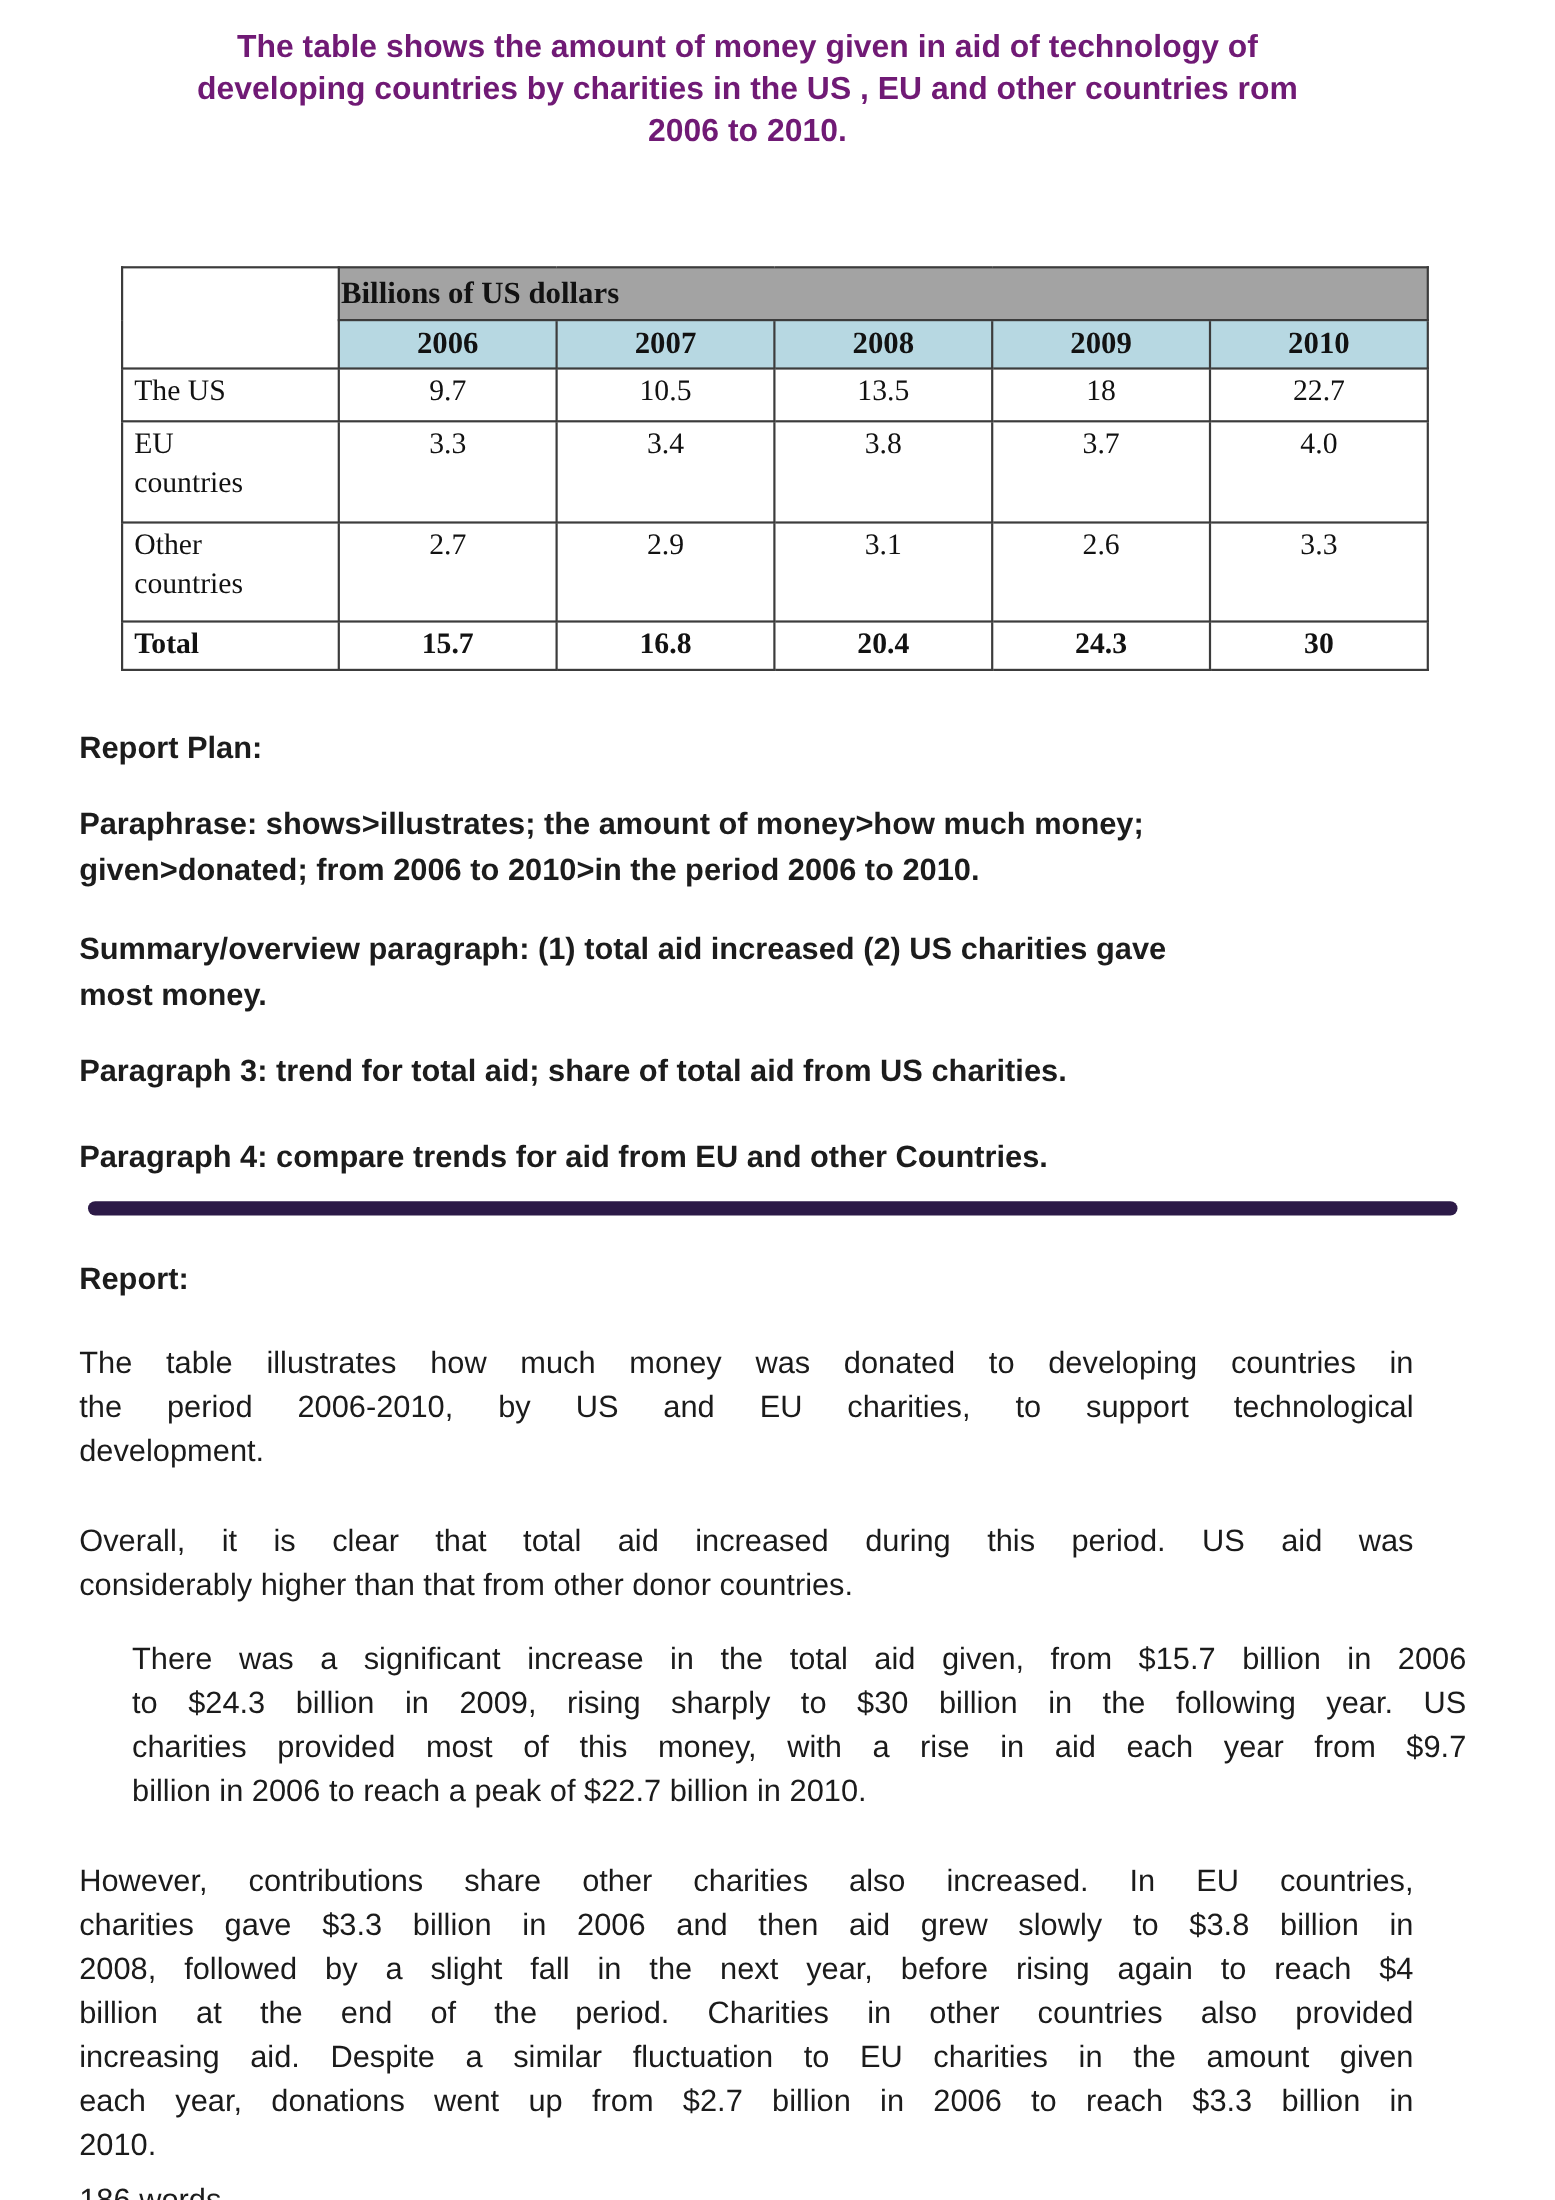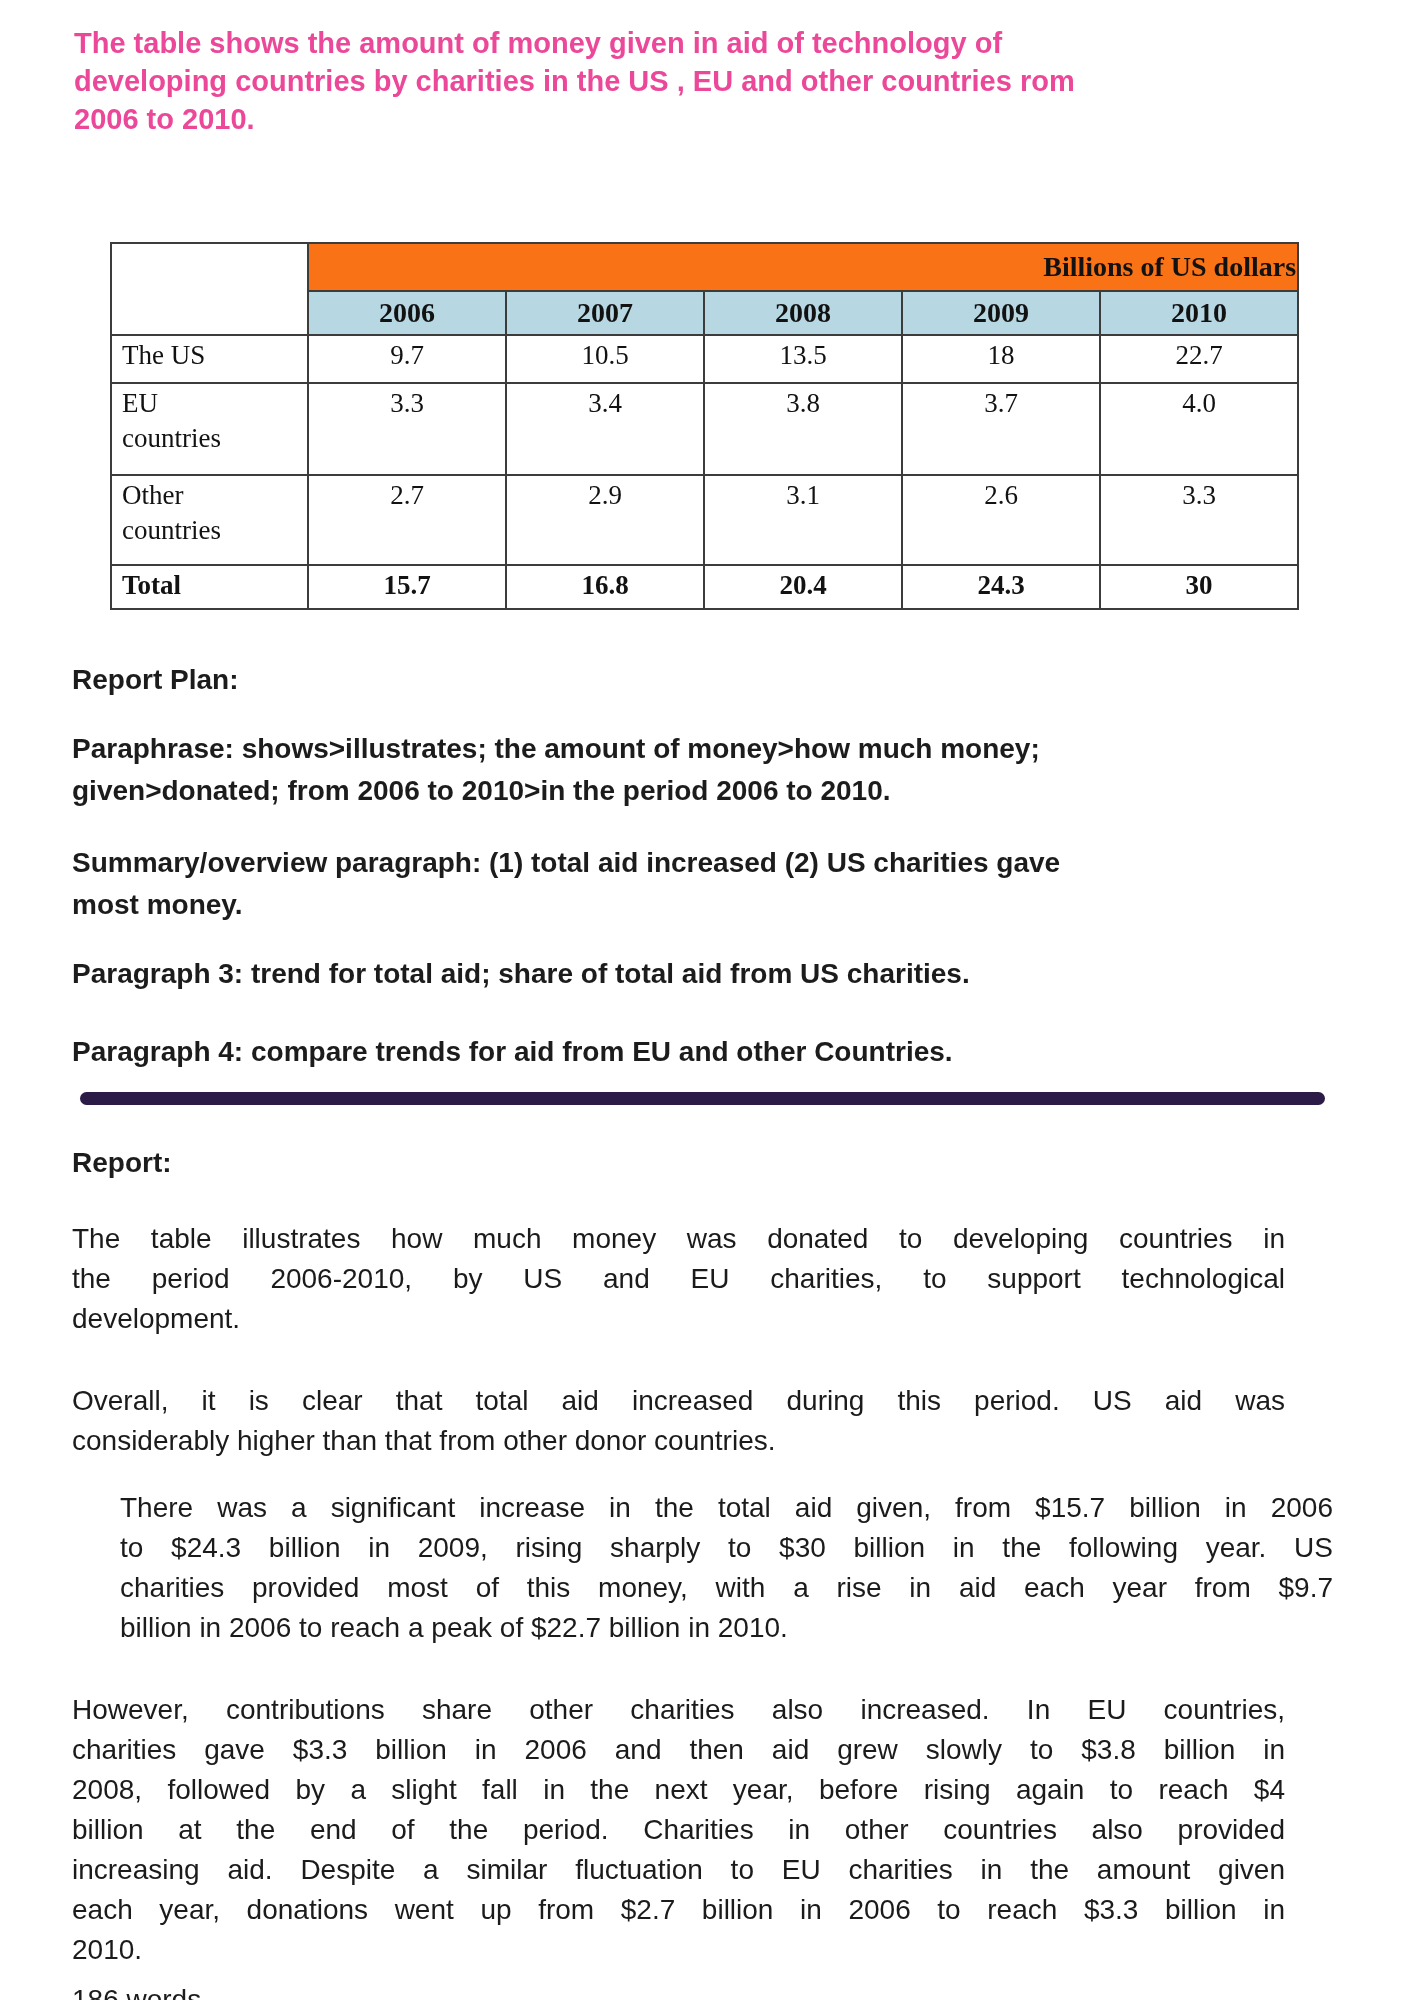--- a/index.html
+++ b/index.html
@@ -3,31 +3,31 @@
 <meta charset="utf-8">
 <style>
   html,body { margin:0; padding:0; background:#ffffff; }
   .page {
     position:relative; width:1414px; height:2000px; background:#ffffff;
     font-family:"Liberation Sans", sans-serif; color:#1c1c1c; overflow:hidden;
   }
   .content { padding:0 129px 0 72px; }
 
   
-  .intro { margin:24px 0 0 2px; font-weight:bold; font-size:29px; line-height:38px; color:#ec4899; }
+  .intro { margin:24px 0 0 2px; font-weight:bold; font-size:29px; line-height:38px; color:#701a75;text-align:center; }
   .intro div { white-space:nowrap; }
 
   
   .aid-table {
     margin:104px 0 0 38px; border-collapse:collapse; table-layout:fixed; width:1187px;
     font-family:"Liberation Serif", serif; color:#121212;
   }
   .aid-table td { border:2px solid #3c3c3c; }
   .cell-corner { background:#ffffff; }
-  .cell-unit  { background:#f97316; font-weight:bold; font-size:28px; text-align:right; height:44px; vertical-align:middle; }
+  .cell-unit  { background:#a3a3a3; font-weight:bold; font-size:28px; text-align:left; height:44px; vertical-align:middle; }
   .cell-year  { background:#B7D8E2; font-weight:bold; font-size:28px; text-align:center; height:40px; vertical-align:middle; border-bottom:3px solid #3c3c3c; }
   .cell-label { font-size:27px; vertical-align:top; padding:2px 50px 2px 10px; line-height:35px; }
   .cell-num   { font-size:27px; text-align:center; vertical-align:top; padding-top:3px; line-height:32px; }
   .r-us  td { height:42px;border-radius:21px; }
   .r-eu  td { height:86px; }
   .r-oth td { height:84px; }
   .r-tot td { height:38px; border-top:1px solid #0c4a6e;font-weight:bold; }
 
   
   .plan-heading { margin-top:50px; font-weight:bold; font-size:28px; line-height:40px; }

